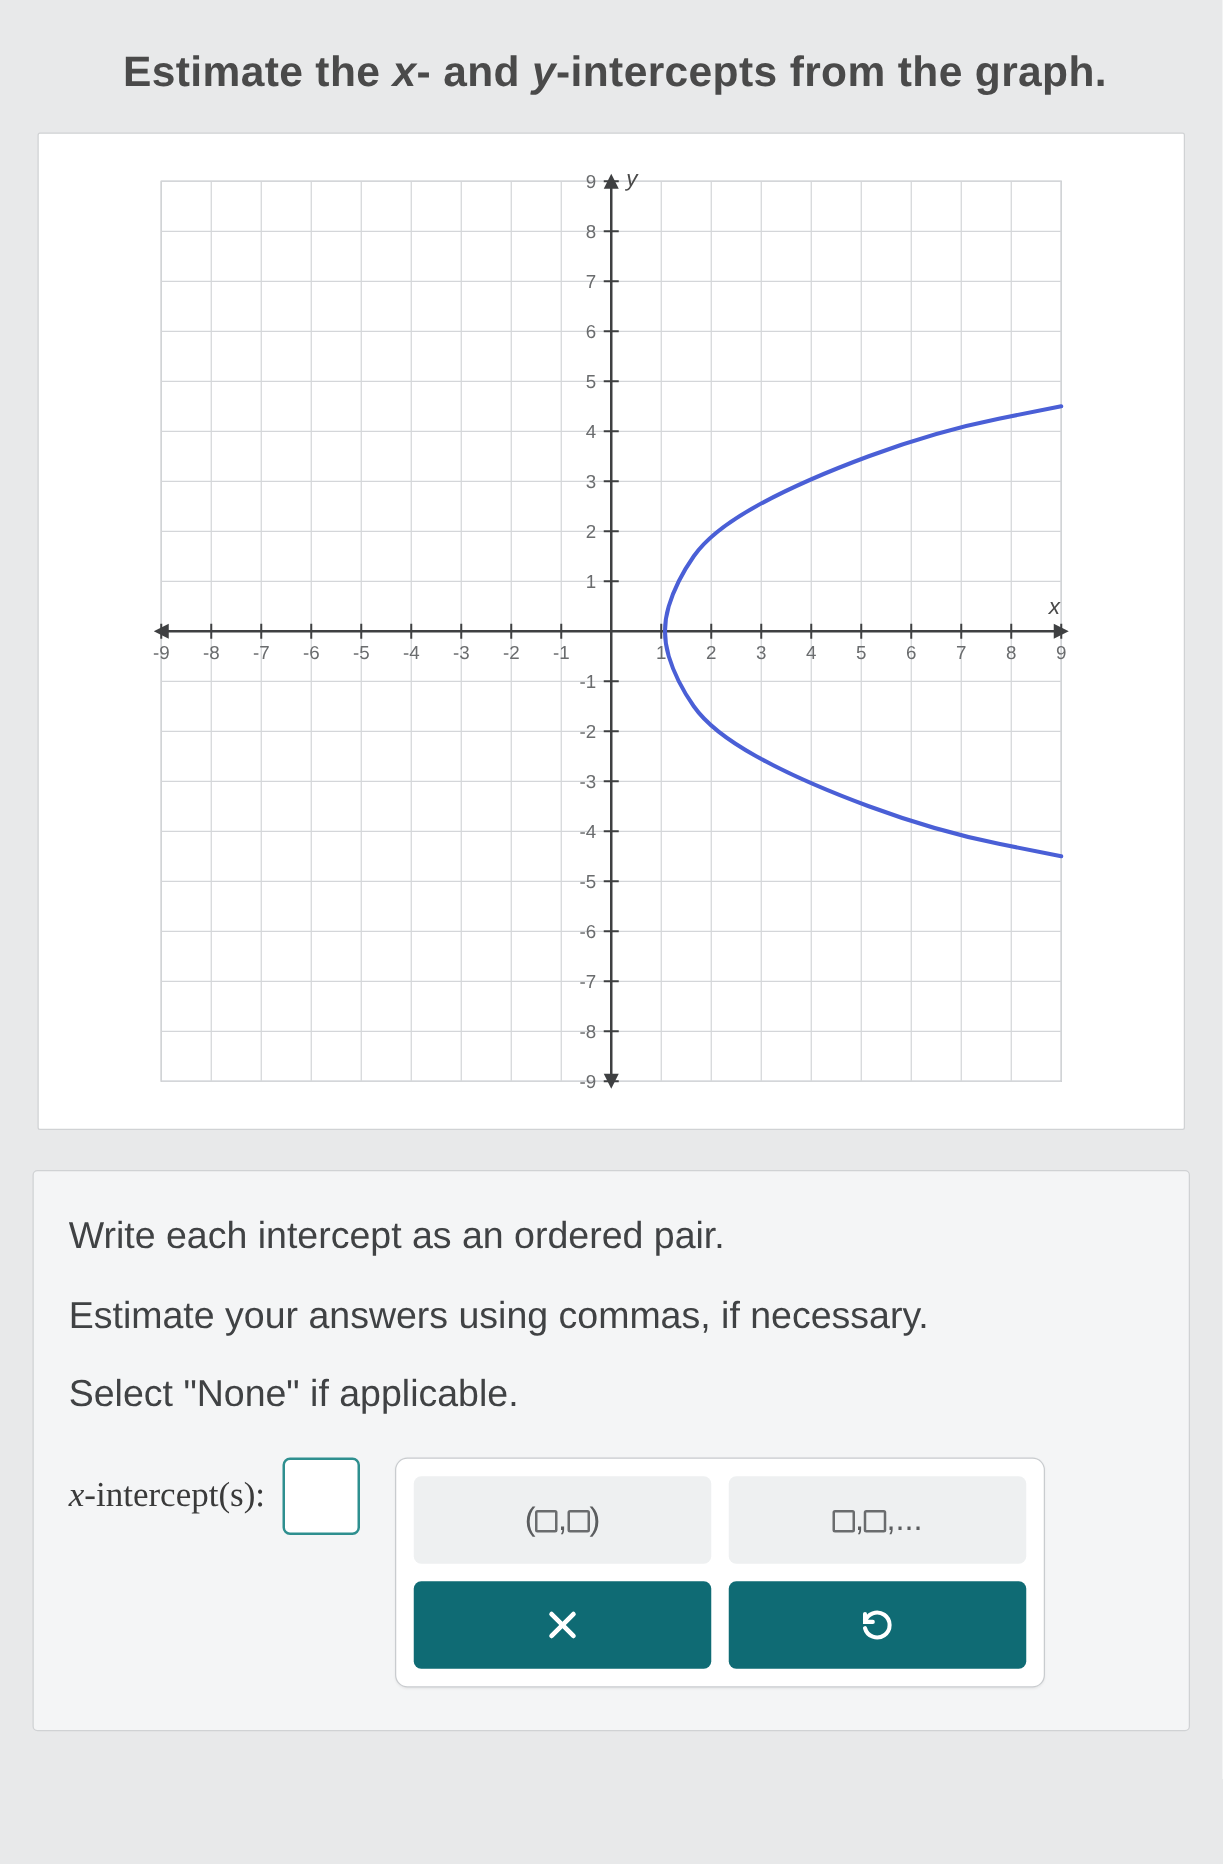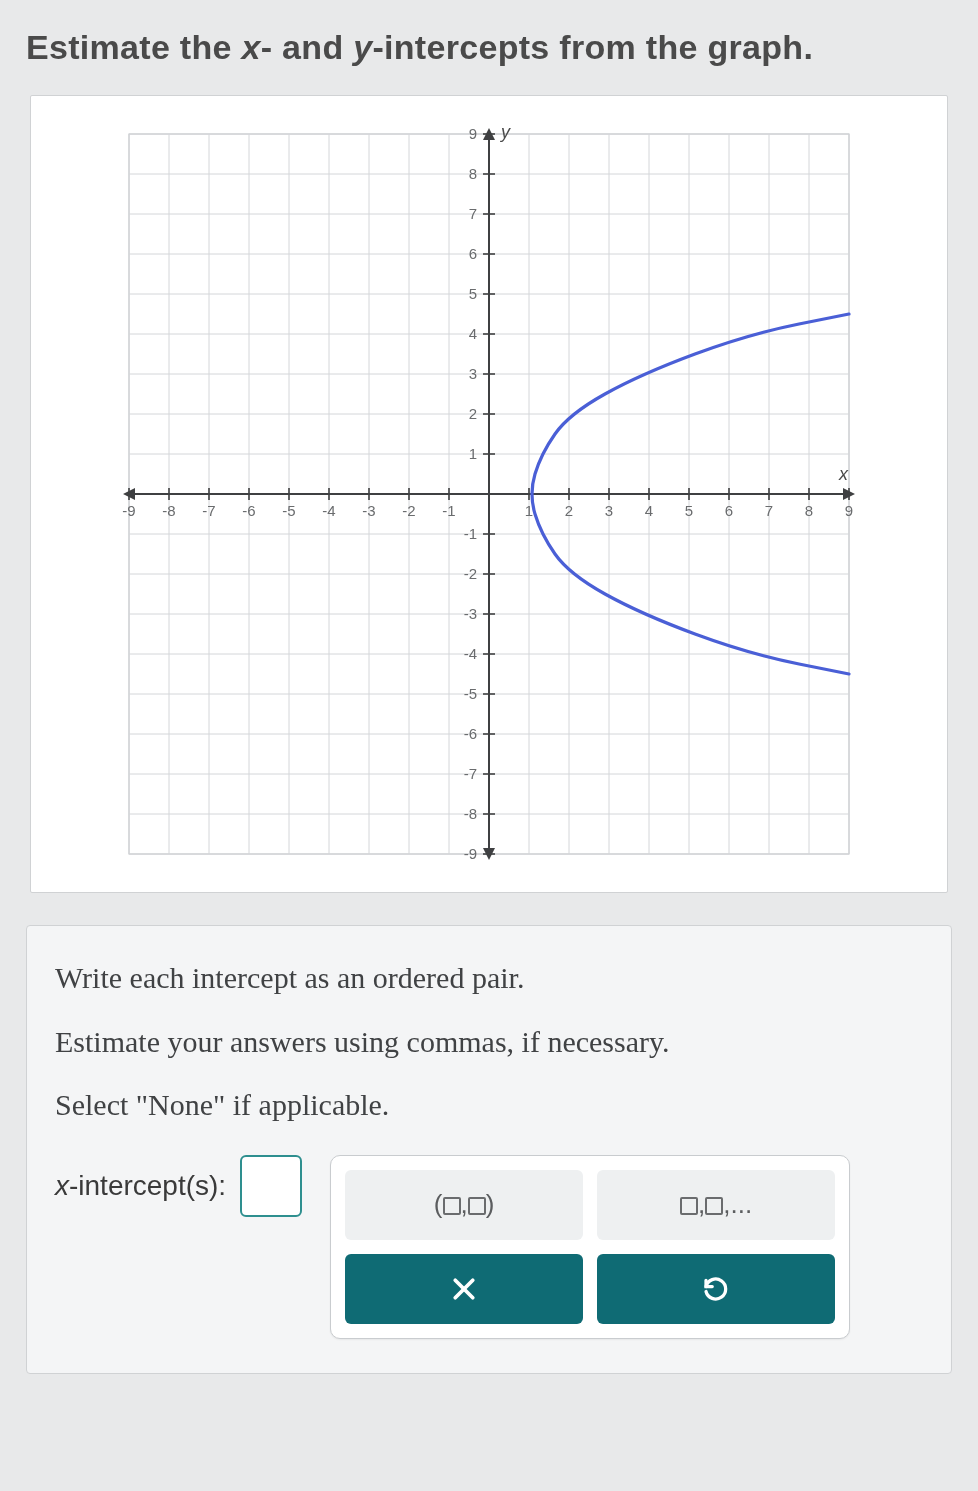--- a/index.html
+++ b/index.html
@@ -11,22 +11,23 @@
     width: 978px;
     color: #3a3a3a;
   }
   .page {
     padding: 28px 20px 40px 20px;
   }
   .question-title {
     font-size: 34px;
     font-weight: 600;
     color: #4a4a4a;
-    margin: 0 0 28px 6px;
+    margin: 11px 0 28px 6px;
     letter-spacing: 0.3px;
+    text-align: center;
   }
   .question-title .ital { font-style: italic; }
   .graph-card {
     background: #ffffff;
     border: 1px solid #d0d2d4;
     border-radius: 2px;
     padding: 18px 12px 18px 12px;
     margin: 0 10px 32px 10px;
     display: flex;
     justify-content: center;
@@ -36,39 +37,39 @@
     border: 1px solid #d0d2d4;
     border-radius: 4px;
     padding: 30px 28px 34px 28px;
     margin: 0 6px;
   }
   .instr {
     font-size: 30px;
     color: #404244;
     margin: 0 0 20px 0;
     line-height: 1.45;
-    font-family: Liberation Serif, serif;
   }
   .answer-row {
     display: flex;
     align-items: flex-start;
     gap: 28px;
     margin-top: 28px;
   }
   .labels-col {
     display: flex;
     flex-direction: column;
     gap: 26px;
   }
   .label-line {
     display: flex;
     align-items: center;
     gap: 14px;
     font-size: 28px;
     color: #3a3a3a;
+    font-family: Liberation Serif, serif;
   }
   .label-line .ital { font-style: italic; }
   .answer-box {
     width: 62px;
     height: 62px;
     background: #fff;
     border: 2px solid #2e8f8f;
     border-radius: 6px;
   }
   .keypad {

